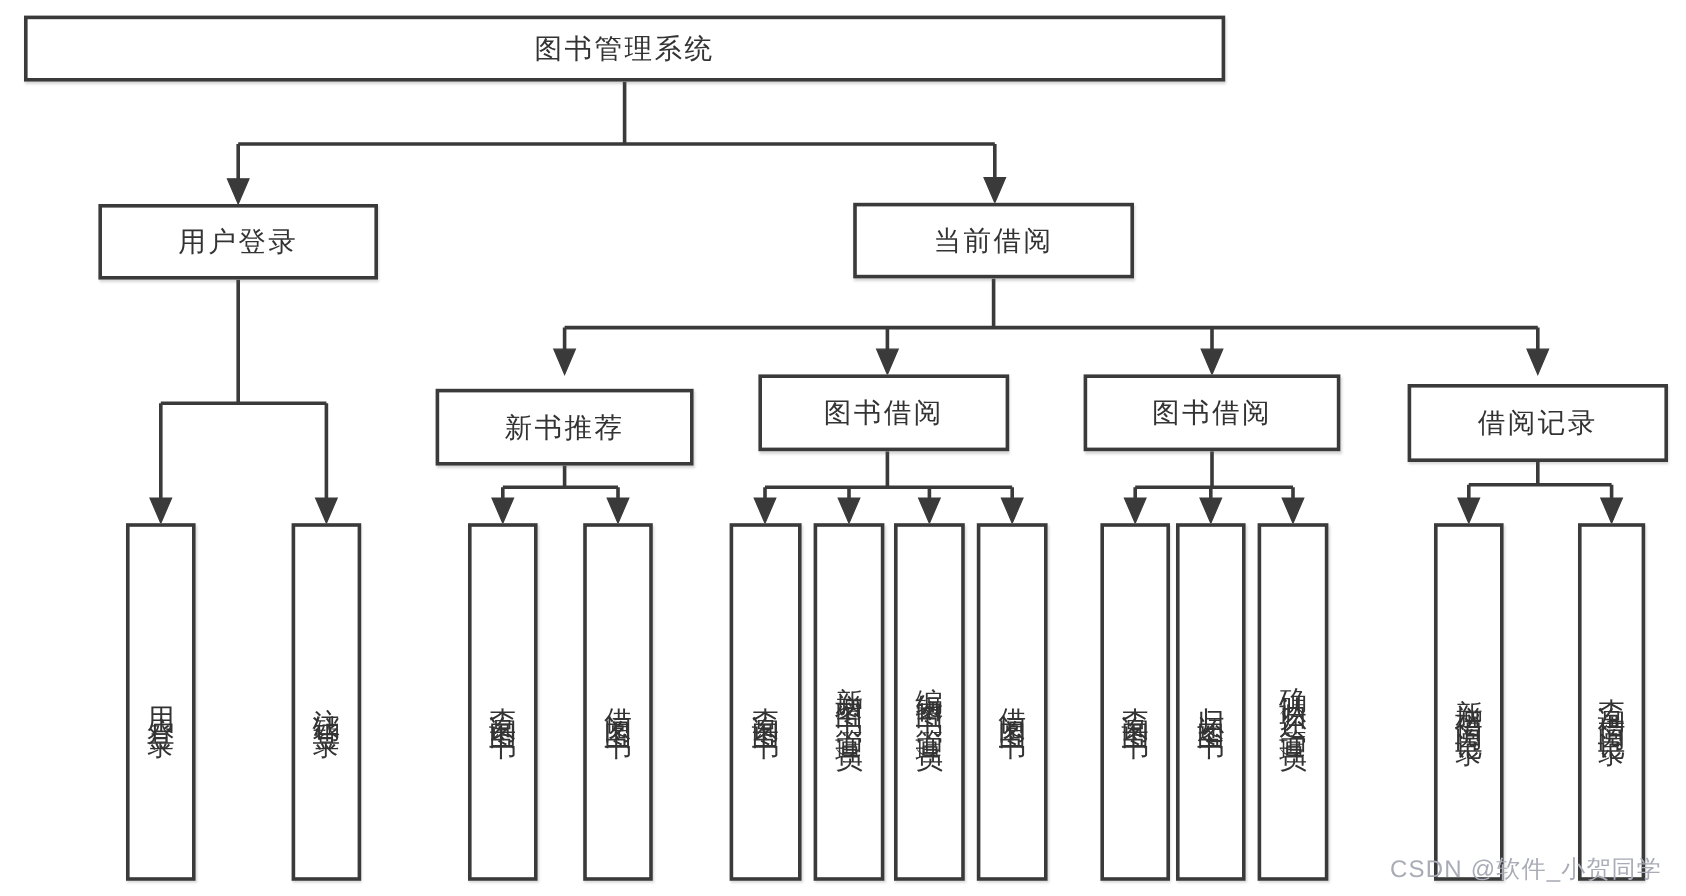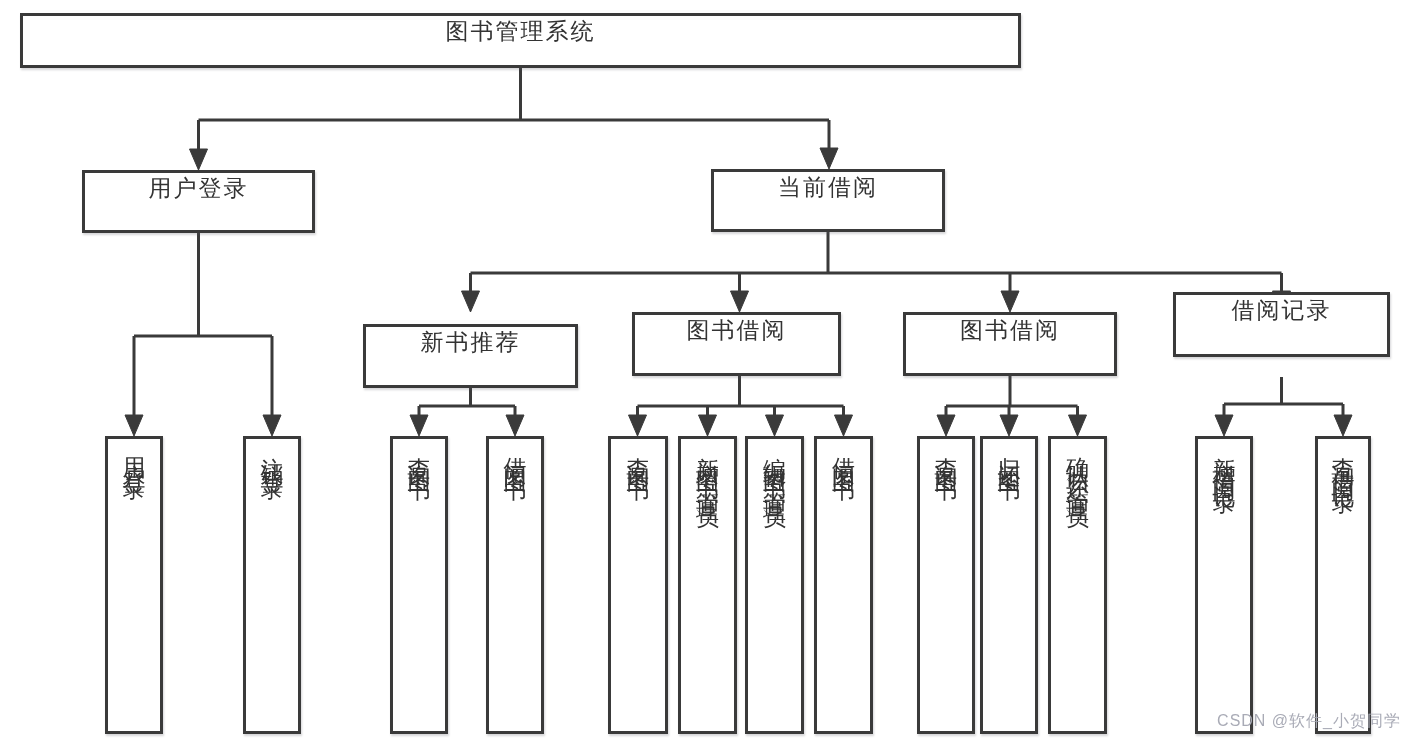--- a/index.html
+++ b/index.html
@@ -28,44 +28,44 @@
     color: var(--line);
     z-index: 1;
   }
   .connectors path { stroke: currentColor; stroke-width: 3; fill: none; }
   .connectors polygon { fill: currentColor; stroke: currentColor; stroke-width: 1; }
   .box {
     position: absolute;
     border: 3px solid var(--line);
     background: #fff;
     display: flex;
-    align-items: flex-start;
+    align-items: center;
     justify-content: center;
     color: var(--text);
     z-index: 2;
     box-shadow: 1px 2px 2px rgba(90,90,100,0.25);
   }
   .hlabel {
     font-size: 23px;
     letter-spacing: 2px;
     white-space: nowrap;
   }
   .vlabel {
     writing-mode: vertical-rl;
     text-orientation: mixed;
     font-size: 23px;
     letter-spacing: 7px;
     line-height: 1;
   }
   .leaf { top: 436px; height: 298px; }
   .watermark {
     position: absolute;
-    right: 4px;
+    right: 20px;
     top: 711px;
-    font-size: 16px;
+    font-size: 20px;
     letter-spacing: 1px;
     color: var(--watermark);
     z-index: 3;
     white-space: nowrap;
   }
 </style>
 </head>
 <body>
 
 <div class="stage">
@@ -133,21 +133,21 @@
 
   <div class="box" style="left:363px; top:324px; width:215px; height:64px;">
     <span class="hlabel">新书推荐</span>
   </div>
   <div class="box" style="left:632px; top:312px; width:209px; height:64px;">
     <span class="hlabel">图书借阅</span>
   </div>
   <div class="box" style="left:903px; top:312px; width:214px; height:64px;">
     <span class="hlabel">图书借阅</span>
   </div>
-  <div class="box" style="left:1173px; top:292px; width:217px; height:65px;">
+  <div class="box" style="left:1173px; top:320px; width:217px; height:65px;">
     <span class="hlabel">借阅记录</span>
   </div>
 
   <div class="box leaf" style="left:105px; width:58px;">
     <span class="vlabel">用户登录</span>
   </div>
   <div class="box leaf" style="left:243px; width:58px;">
     <span class="vlabel">注销登录</span>
   </div>
 

